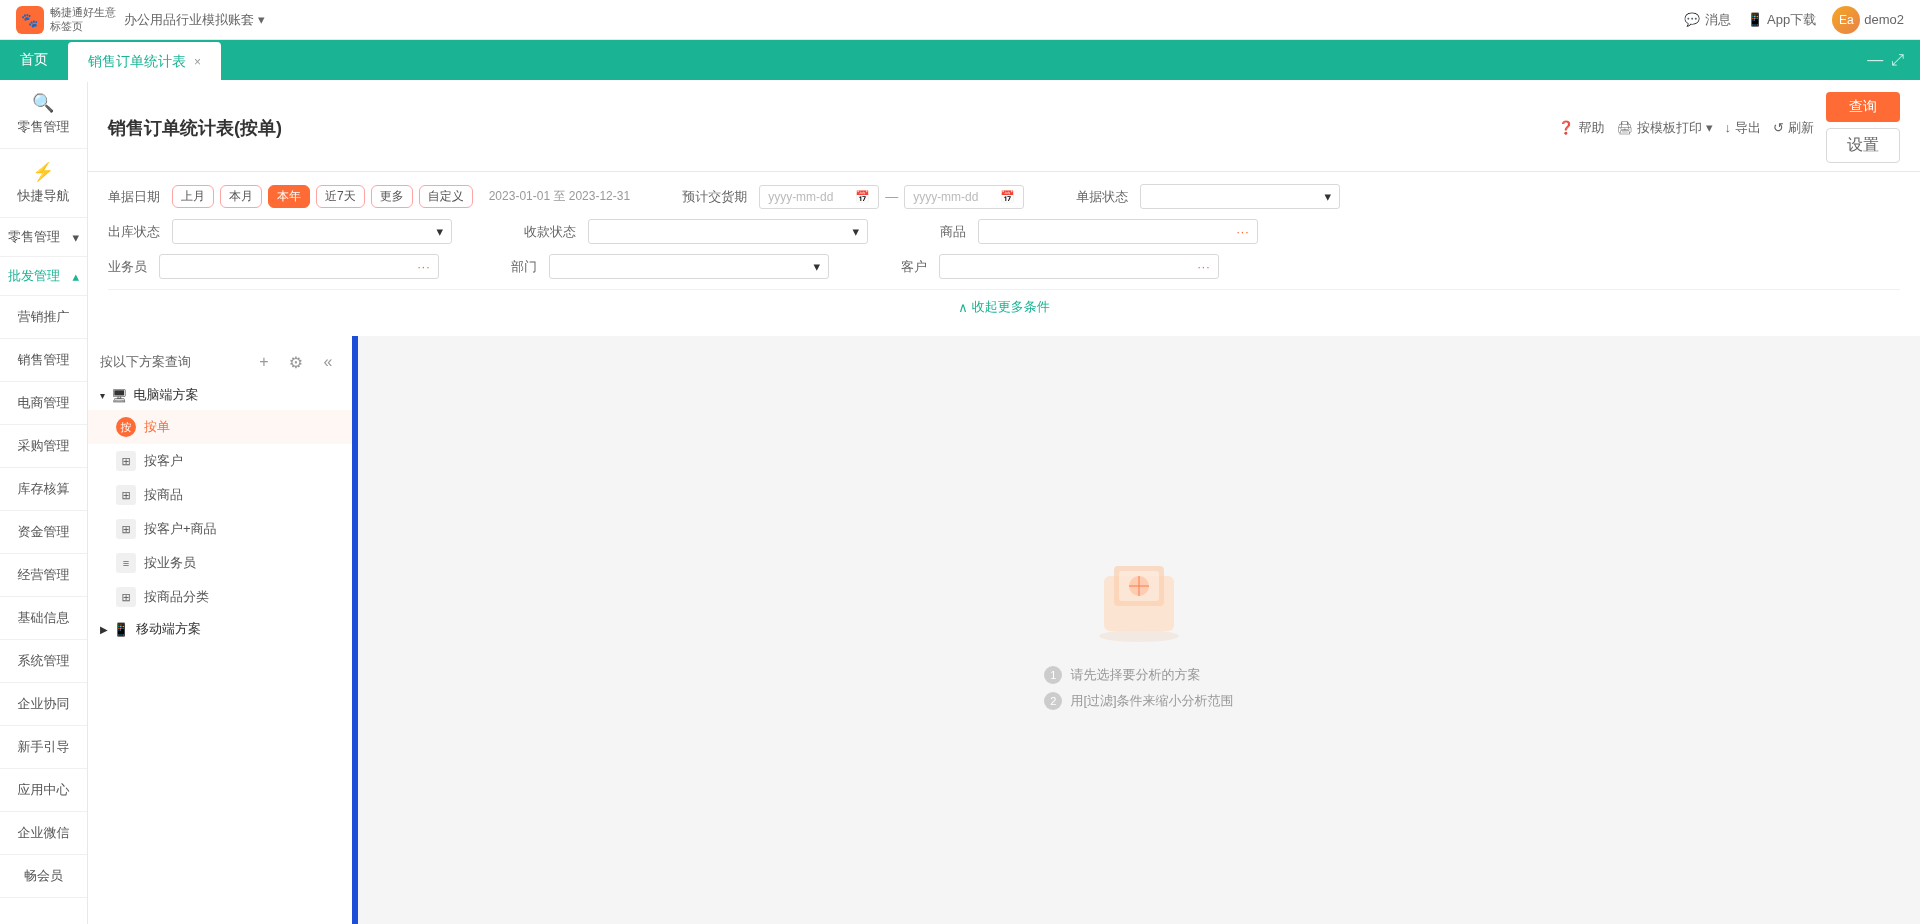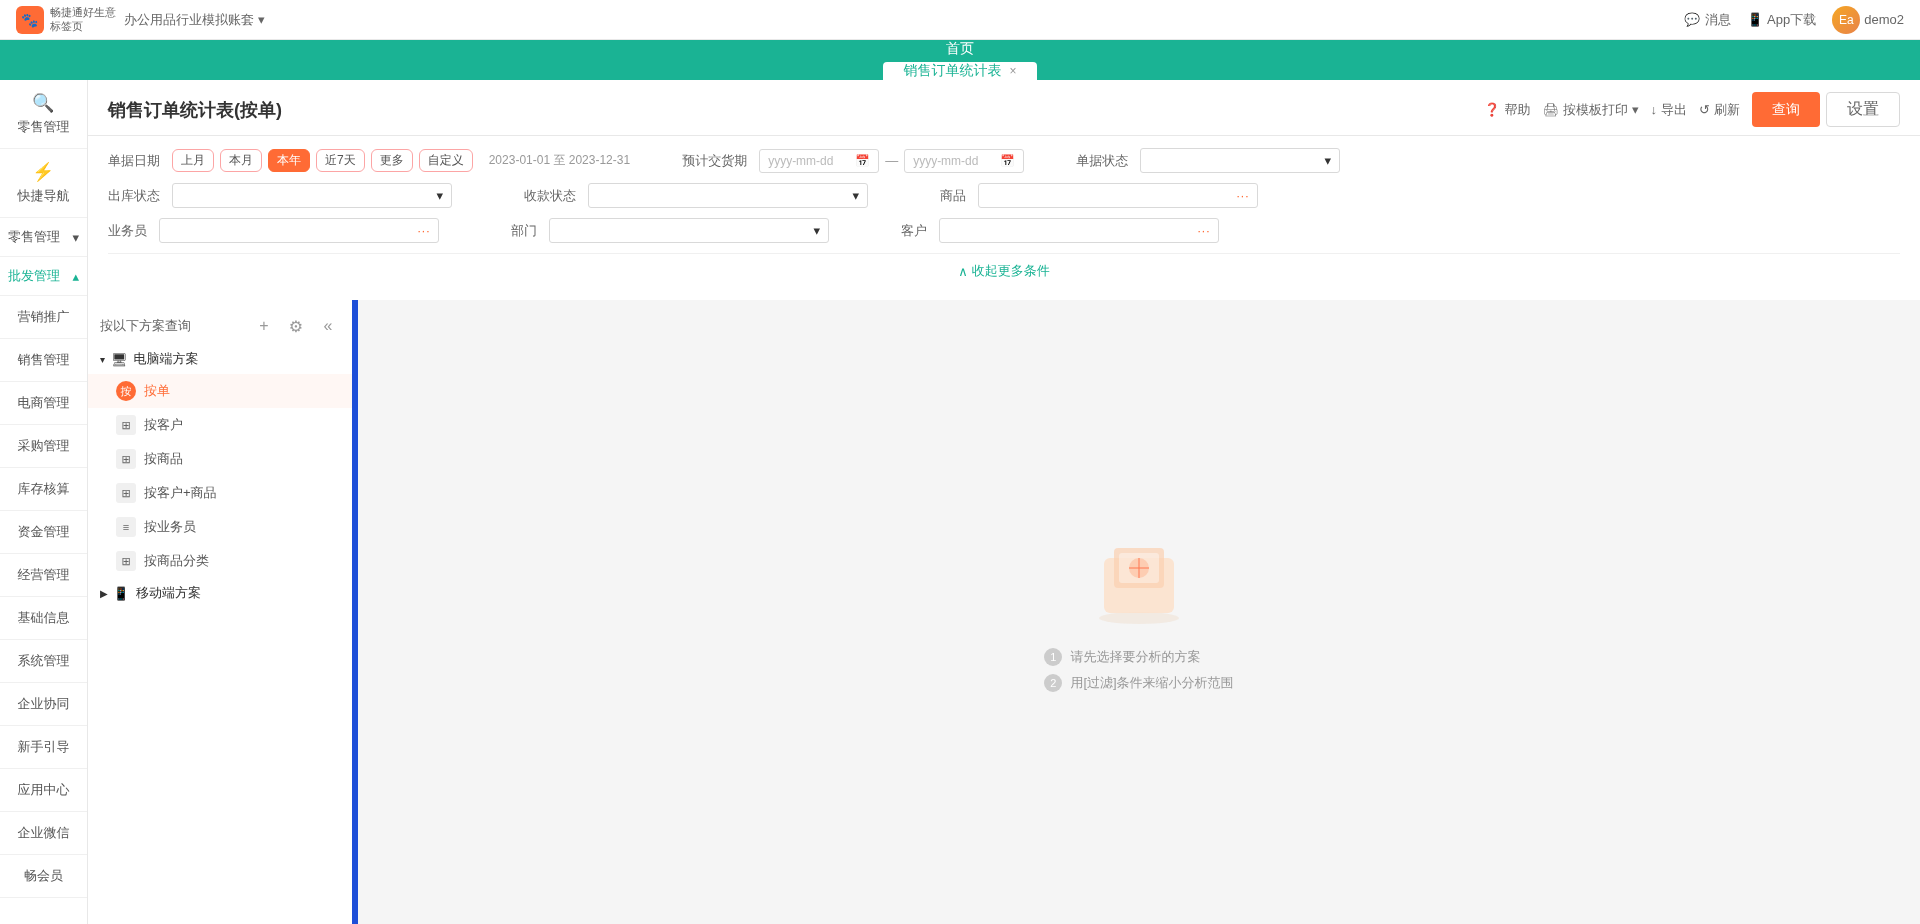--- a/index.html
+++ b/index.html
@@ -10,21 +10,21 @@
     .top-bar-left { display: flex; align-items: center; gap: 8px; }
     .logo-area { display: flex; align-items: center; gap: 6px; }
     .logo-icon { width: 28px; height: 28px; background: #ff6b35; border-radius: 6px; display: flex; align-items: center; justify-content: center; color: #fff; font-size: 14px; font-weight: bold; }
     .logo-text { font-size: 11px; color: #666; line-height: 1.2; }
     .workspace-selector { display: flex; align-items: center; gap: 4px; color: #666; font-size: 13px; cursor: pointer; }
     .top-bar-right { display: flex; align-items: center; gap: 16px; }
     .top-bar-btn { display: flex; align-items: center; gap: 4px; color: #666; font-size: 13px; cursor: pointer; }
     .avatar { width: 28px; height: 28px; border-radius: 50%; background: linear-gradient(135deg, #f5a623, #e8834a); display: flex; align-items: center; justify-content: center; color: #fff; font-size: 12px; }
 
     
-    .nav-tabs { height: 40px; background: #1ab394; display: flex; align-items: center; padding: 0 0; flex-shrink: 0; flex-direction: column; }
+    .nav-tabs { height: 40px; background: #1ab394; display: flex; align-items: center; padding: 0 0; flex-shrink: 0; }
     .nav-tab { height: 40px; padding: 0 20px; display: flex; align-items: center; color: rgba(255,255,255,0.85); font-size: 14px; cursor: pointer; position: relative; }
     .nav-tab.active { background: #fff; color: #1ab394; border-radius: 4px 4px 0 0; margin-top: 4px; }
     .nav-tab .close-btn { margin-left: 8px; font-size: 12px; color: #999; cursor: pointer; }
     .nav-tab-home { color: #fff; }
     .window-controls { margin-left: auto; display: flex; gap: 8px; padding-right: 16px; }
     .win-ctrl { color: rgba(255,255,255,0.8); cursor: pointer; font-size: 16px; }
 
     
     .main-layout { display: flex; flex: 1; overflow: hidden; }
 
@@ -73,21 +73,21 @@
 
     
     .right-content { flex: 1; display: flex; flex-direction: column; overflow: hidden; background: #f5f5f5; }
     .empty-state { flex: 1; display: flex; flex-direction: column; align-items: center; justify-content: center; gap: 16px; }
     .empty-illustration { width: 120px; height: 100px; position: relative; }
     .empty-text { text-align: left; color: #999; font-size: 13px; line-height: 2; }
     .empty-text-item { display: flex; align-items: center; gap: 8px; }
     .empty-num { width: 18px; height: 18px; border-radius: 50%; background: #ccc; color: #fff; font-size: 11px; display: flex; align-items: center; justify-content: center; flex-shrink: 0; }
 
     
-    .query-btns { display: flex; flex-direction: row; gap: 6px; }
+    .query-btns { display: flex; flex-direction: column; gap: 6px; }
     .query-btn { background: #ff6b35; color: #fff; border: none; padding: 6px 20px; border-radius: 4px; cursor: pointer; font-size: 14px; font-family: inherit; }
     .settings-btn { background: #fff; color: #666; border: 1px solid #d9d9d9; padding: 6px 20px; border-radius: 4px; cursor: pointer; font-size: 16px; font-family: inherit; }
   </style>
 </head>
 <body>
 
 <div class="top-bar">
   <div class="top-bar-left">
     <div class="logo-area">
       <div class="logo-icon">🐾</div>

